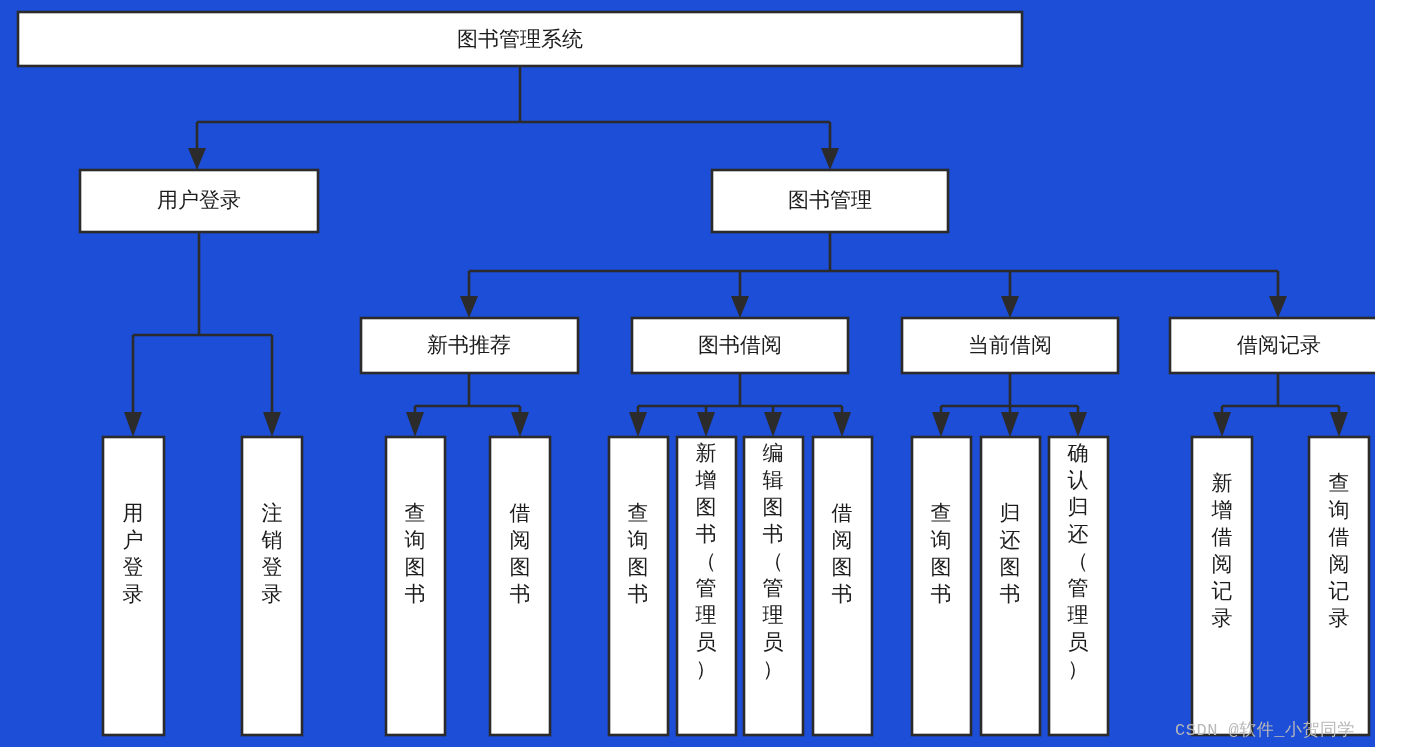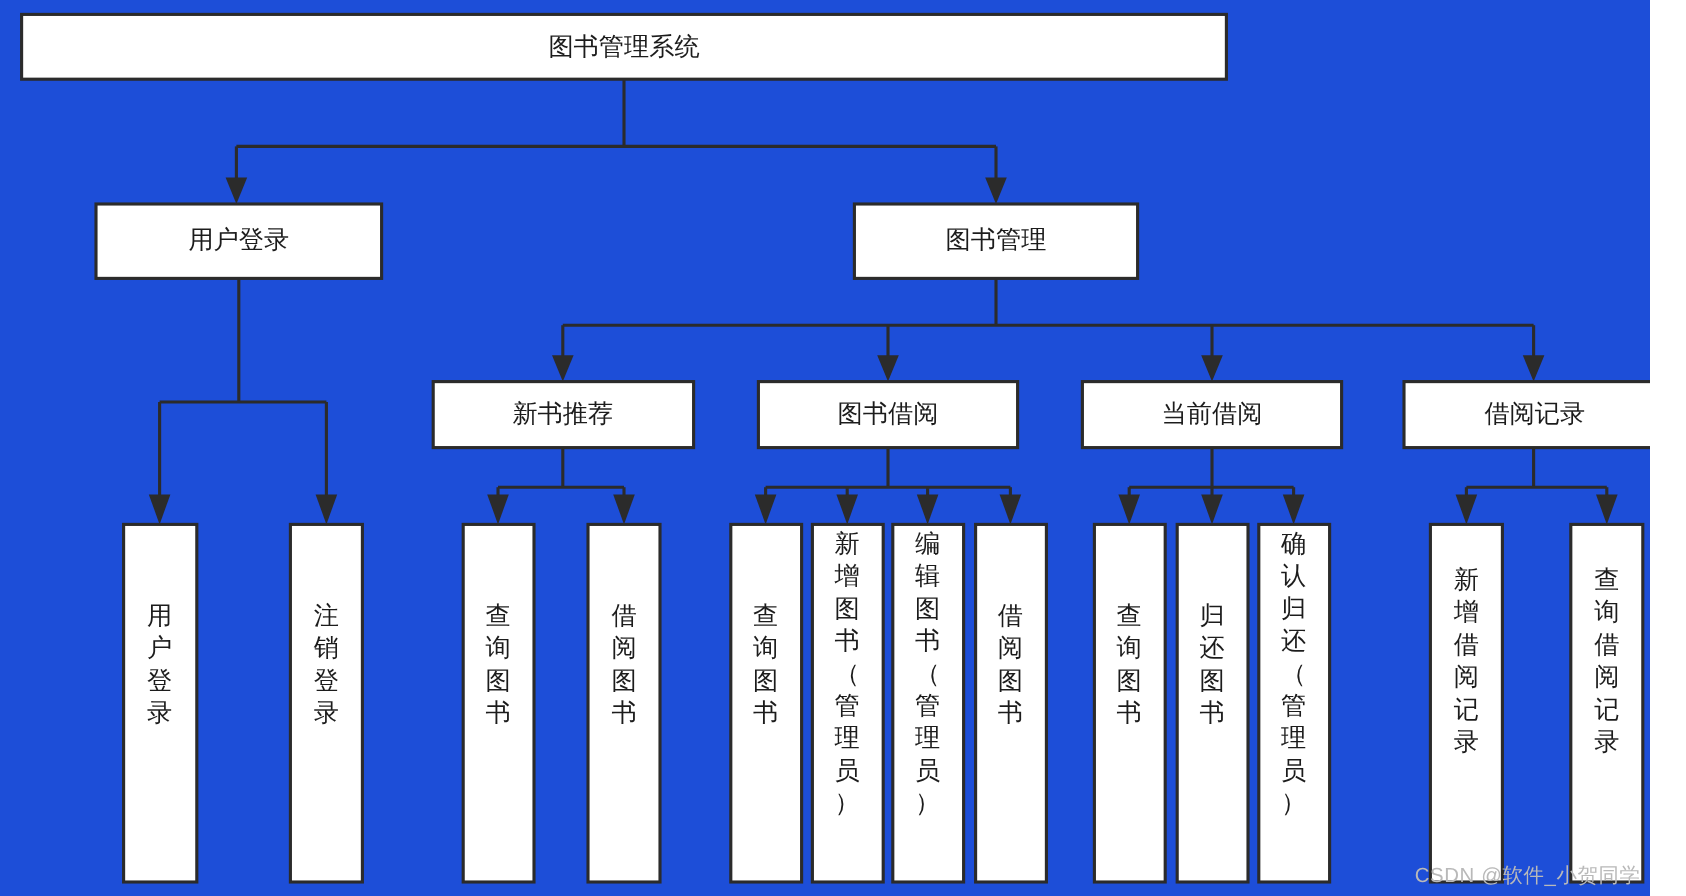--- a/index.html
+++ b/index.html
@@ -49,23 +49,23 @@
     dominant-baseline: middle;
   }
   .node-label-v {
     font-family: "Liberation Sans", "DejaVu Sans", sans-serif;
     font-size: 21px;
     fill: #1c1c1c;
     text-anchor: middle;
   }
   .watermark-text {
     position: absolute;
-    right: 8px;
+    right: 20px;
     bottom: 6px;
-    font-family: Liberation Sans, sans-serif;
+    font-family: Liberation Mono, monospace;
     font-size: 17px;
     color: #b9b9b9;
     white-space: nowrap;
     letter-spacing: 0.5px;
     user-select: none;
   }
 </style>
 </head>
 <body>
 

